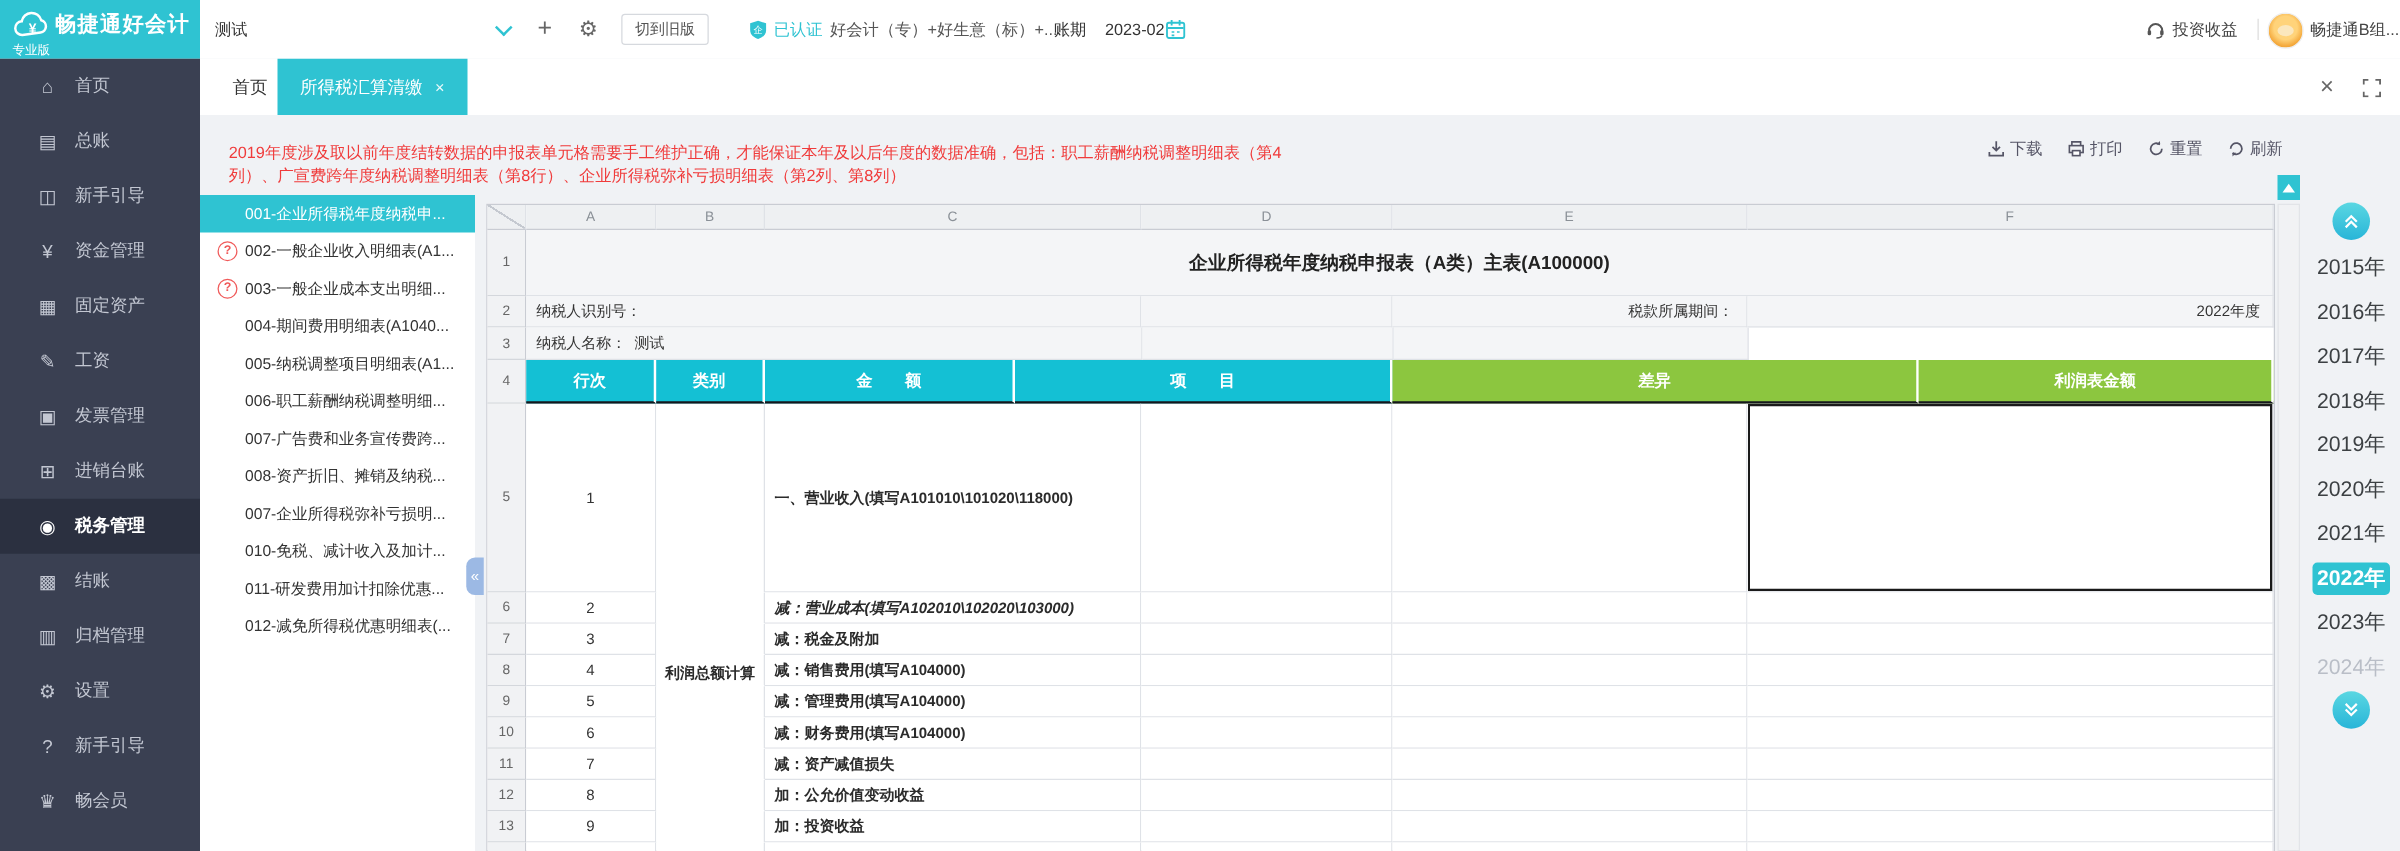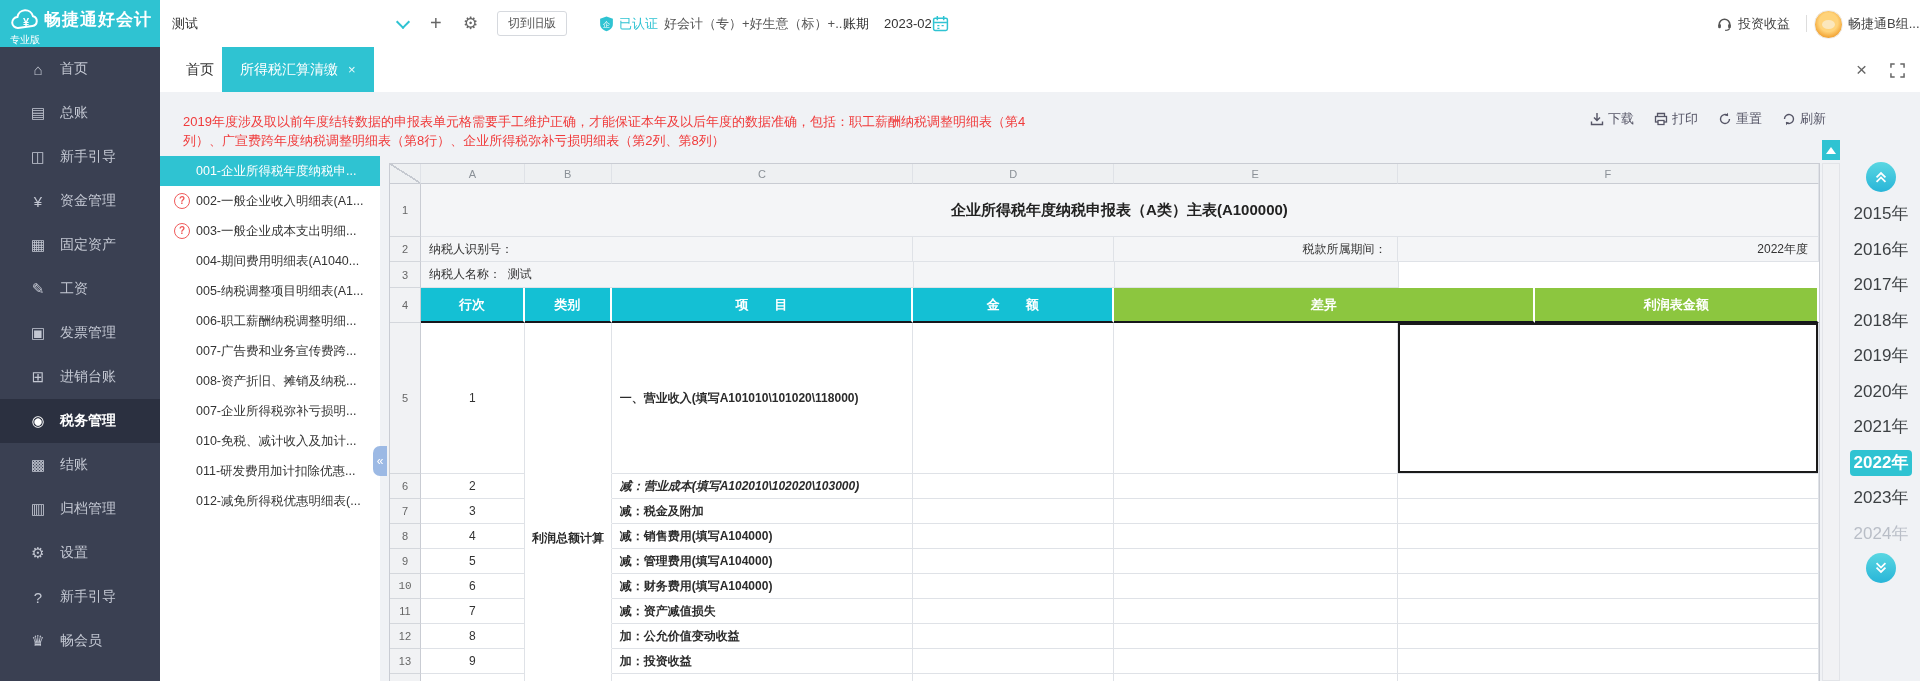--- a/index.html
+++ b/index.html
@@ -331,22 +331,22 @@
       <div class="srow">
         <div class="cell numcell" style="width:31px;height:26px;">3</div>
         <div class="cell lbl graybg" style="width:493px;height:26px;">纳税人名称：&nbsp;&nbsp;测试</div>
         <div class="cell graybg" style="width:201px;height:26px;"></div>
         <div class="cell graybg" style="width:284px;height:26px;"></div>
       </div>
       <div class="srow">
         <div class="cell numcell" style="width:31px;height:35px;">4</div>
         <div class="cell hd-cyan" style="width:104px;height:35px;">行次</div>
         <div class="cell hd-cyan" style="width:87px;height:35px;">类别</div>
+        <div class="cell hd-cyan" style="width:201px;height:35px;">金　　额</div>
         <div class="cell hd-cyan" style="width:302px;height:35px;">项　　目</div>
-        <div class="cell hd-cyan" style="width:201px;height:35px;">金　　额</div>
         <div class="cell hd-green" style="width:422px;height:35px;">差异</div>
         <div class="cell hd-green" style="width:284px;height:35px;">利润表金额</div>
       </div>
       <div class="srow">
         <div class="cell numcell" style="width:31px;height:151px;">5</div>
         <div class="cell linecell" style="width:104px;height:151px;">1</div>
         <div class="cell bcell" style="width:87px;height:151px;"></div>
         <div class="cell itemcell" style="width:302px;height:151px;">一、营业收入(填写A101010\101020\118000)</div>
         <div class="cell " style="width:201px;height:151px;"></div>
         <div class="cell " style="width:284px;height:151px;"></div>
@@ -382,21 +382,21 @@
       <div class="srow">
         <div class="cell numcell" style="width:31px;height:25px;">9</div>
         <div class="cell linecell" style="width:104px;height:25px;">5</div>
         <div class="cell bcell" style="width:87px;height:25px;"></div>
         <div class="cell itemcell" style="width:302px;height:25px;">减：管理费用(填写A104000)</div>
         <div class="cell " style="width:201px;height:25px;"></div>
         <div class="cell " style="width:284px;height:25px;"></div>
         <div class="cell " style="width:422px;height:25px;"></div>
       </div>
       <div class="srow">
-        <div class="cell numcell" style="width:31px;height:25px;font-family:Liberation Mono, monospace;">10</div>
+        <div class="cell numcell" style="width:31px;height:25px;">10</div>
         <div class="cell linecell" style="width:104px;height:25px;">6</div>
         <div class="cell bcell" style="width:87px;height:25px;"></div>
         <div class="cell itemcell" style="width:302px;height:25px;">减：财务费用(填写A104000)</div>
         <div class="cell " style="width:201px;height:25px;"></div>
         <div class="cell " style="width:284px;height:25px;"></div>
         <div class="cell " style="width:422px;height:25px;"></div>
       </div>
       <div class="srow">
         <div class="cell numcell" style="width:31px;height:25px;">11</div>
         <div class="cell linecell" style="width:104px;height:25px;">7</div>

